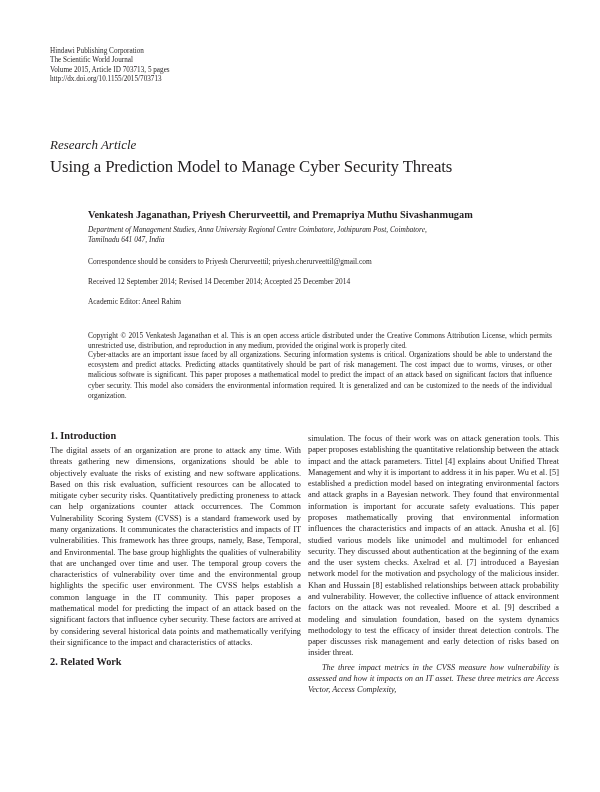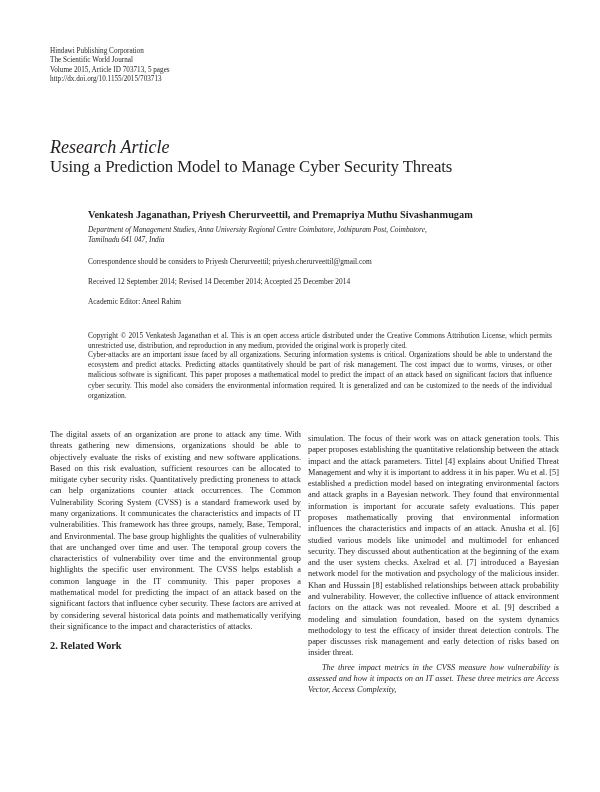--- a/index.html
+++ b/index.html
@@ -1,19 +1,19 @@
 <!DOCTYPE html>
 <html><head>
 <meta charset="utf-8">
 <style>
   html, body { margin: 0; padding: 0; background: #ffffff; }
   body { width: 600px; height: 792px; position: relative; overflow: hidden; font-family: "Liberation Serif", "DejaVu Serif", serif; color: #231f20; }
   .journal-meta { position: absolute; left: 50px; top: 47px; font-size: 7.2px; line-height: 9.3px; color: #231f20; }
   .journal-meta div { white-space: nowrap; }
-  .article-type { position: absolute; left: 50px; top: 137px; font-size: 18px; font-style: italic; color: #231f20; text-align: center; }
+  .article-type { position: absolute; left: 50px; top: 137px; font-size: 13px; font-style: italic; color: #231f20; text-align: center; }
   .article-title { position: absolute; left: 50px; top: 157px; font-size: 16.8px; font-weight: normal; color: #231f20; white-space: nowrap; letter-spacing: -0.1px; }
   .authors { position: absolute; left: 88px; top: 209px; font-size: 10.3px; font-weight: bold; white-space: nowrap; }
   .front { position: absolute; left: 88px; width: 464px; font-size: 7.4px; line-height: 10.2px; }
   .affiliation { top: 225px; font-style: italic; }
   .correspondence { top: 257px; }
   .received { top: 277px; }
   .editor { top: 297px; }
   .copyright { top: 331px; text-align: justify; }
   .abstract { top: 350px; text-align: justify; }
   .col { position: absolute; top: 429px; width: 251px; font-size: 8.3px; line-height: 11.28px; text-align: justify; hyphens: manual; }
@@ -43,20 +43,21 @@
   <div>Department of Management Studies, Anna University Regional Centre Coimbatore, Jothipuram Post, Coimbatore,</div>
   <div>Tamilnadu 641 047, India</div>
 </div>
 <div class="front correspondence">Correspondence should be considers to Priyesh Cherurveettil; priyesh.cherurveettil@gmail.com</div>
 <div class="front received">Received 12 September 2014; Revised 14 December 2014; Accepted 25 December 2014</div>
 <div class="front editor">Academic Editor: Aneel Rahim</div>
 <div class="front copyright">Copyright © 2015 Venkatesh Jaganathan et al. This is an open access article distributed under the Creative Commons Attribution License, which permits unrestricted use, distribution, and reproduction in any medium, provided the original work is properly cited.</div>
 <div class="front abstract">Cyber-attacks are an important issue faced by all organizations. Securing information systems is critical. Organizations should be able to understand the ecosystem and predict attacks. Predicting attacks quantitatively should be part of risk management. The cost impact due to worms, viruses, or other malicious software is significant. This paper proposes a mathematical model to predict the impact of an attack based on significant factors that influence cyber security. This model also considers the environmental information required. It is generalized and can be customized to the needs of the individual organization.</div>
 
 <div class="col col-left">
+  <div class="section-heading">1. Introduction</div>
   <p>The digital assets of an organization are prone to attack any time. With threats gathering new dimensions, organi­zations should be able to objectively evaluate the risks of existing and new software applications. Based on this risk evaluation, sufficient resources can be allocated to mitigate cyber security risks. Quantitatively predicting proneness to attack can help organizations counter attack occurrences. The Common Vulnerability Scoring System (CVSS) is a standard framework used by many organizations. It communicates the characteristics and impacts of IT vulnerabilities. This framework has three groups, namely, Base, Temporal, and Environmental. The base group highlights the qualities of vulnerability that are unchanged over time and user. The tem­poral group covers the characteristics of vulnerability over time and the environmental group highlights the specific user environment. The CVSS helps establish a common language in the IT community. This paper proposes a mathematical model for predicting the impact of an attack based on the significant factors that influence cyber security. These factors are arrived at by considering several historical data points and mathematically verifying their significance to the impact and characteristics of attacks.</p>
   <div class="section-heading second">2. Related Work</div>
 </div>
 
 <div class="col col-right">
   <p>simulation. The focus of their work was on attack generation tools. This paper proposes establishing the quantitative rela­tionship between the attack impact and the attack parameters. Tittel [4] explains about Unified Threat Management and why it is important to address it in his paper. Wu et al. [5] established a prediction model based on integrating envi­ronmental factors and attack graphs in a Bayesian network. They found that environmental information is important for accurate safety evaluations. This paper proposes mathe­matically proving that environmental information influences the characteristics and impacts of an attack. Anusha et al. [6] studied various models like unimodel and multimodel for enhanced security. They discussed about authentication at the beginning of the exam and the user system checks. Axelrad et al. [7] introduced a Bayesian network model for the motivation and psychology of the malicious insider. Khan and Hussain [8] established relationships between attack probability and vulnerability. However, the collective influence of attack environment factors on the attack was not revealed. Moore et al. [9] described a modeling and simula­tion foundation, based on the system dynamics methodology to test the efficacy of insider threat detection controls. The paper discusses risk management and early detection of risks based on insider threat.</p>
   <p class="indent">The three impact metrics in the CVSS measure how vulnerability is assessed and how it impacts on an IT asset. These three metrics are Access Vector, Access Complexity,</p>
 </div>
 
 </body></html>

